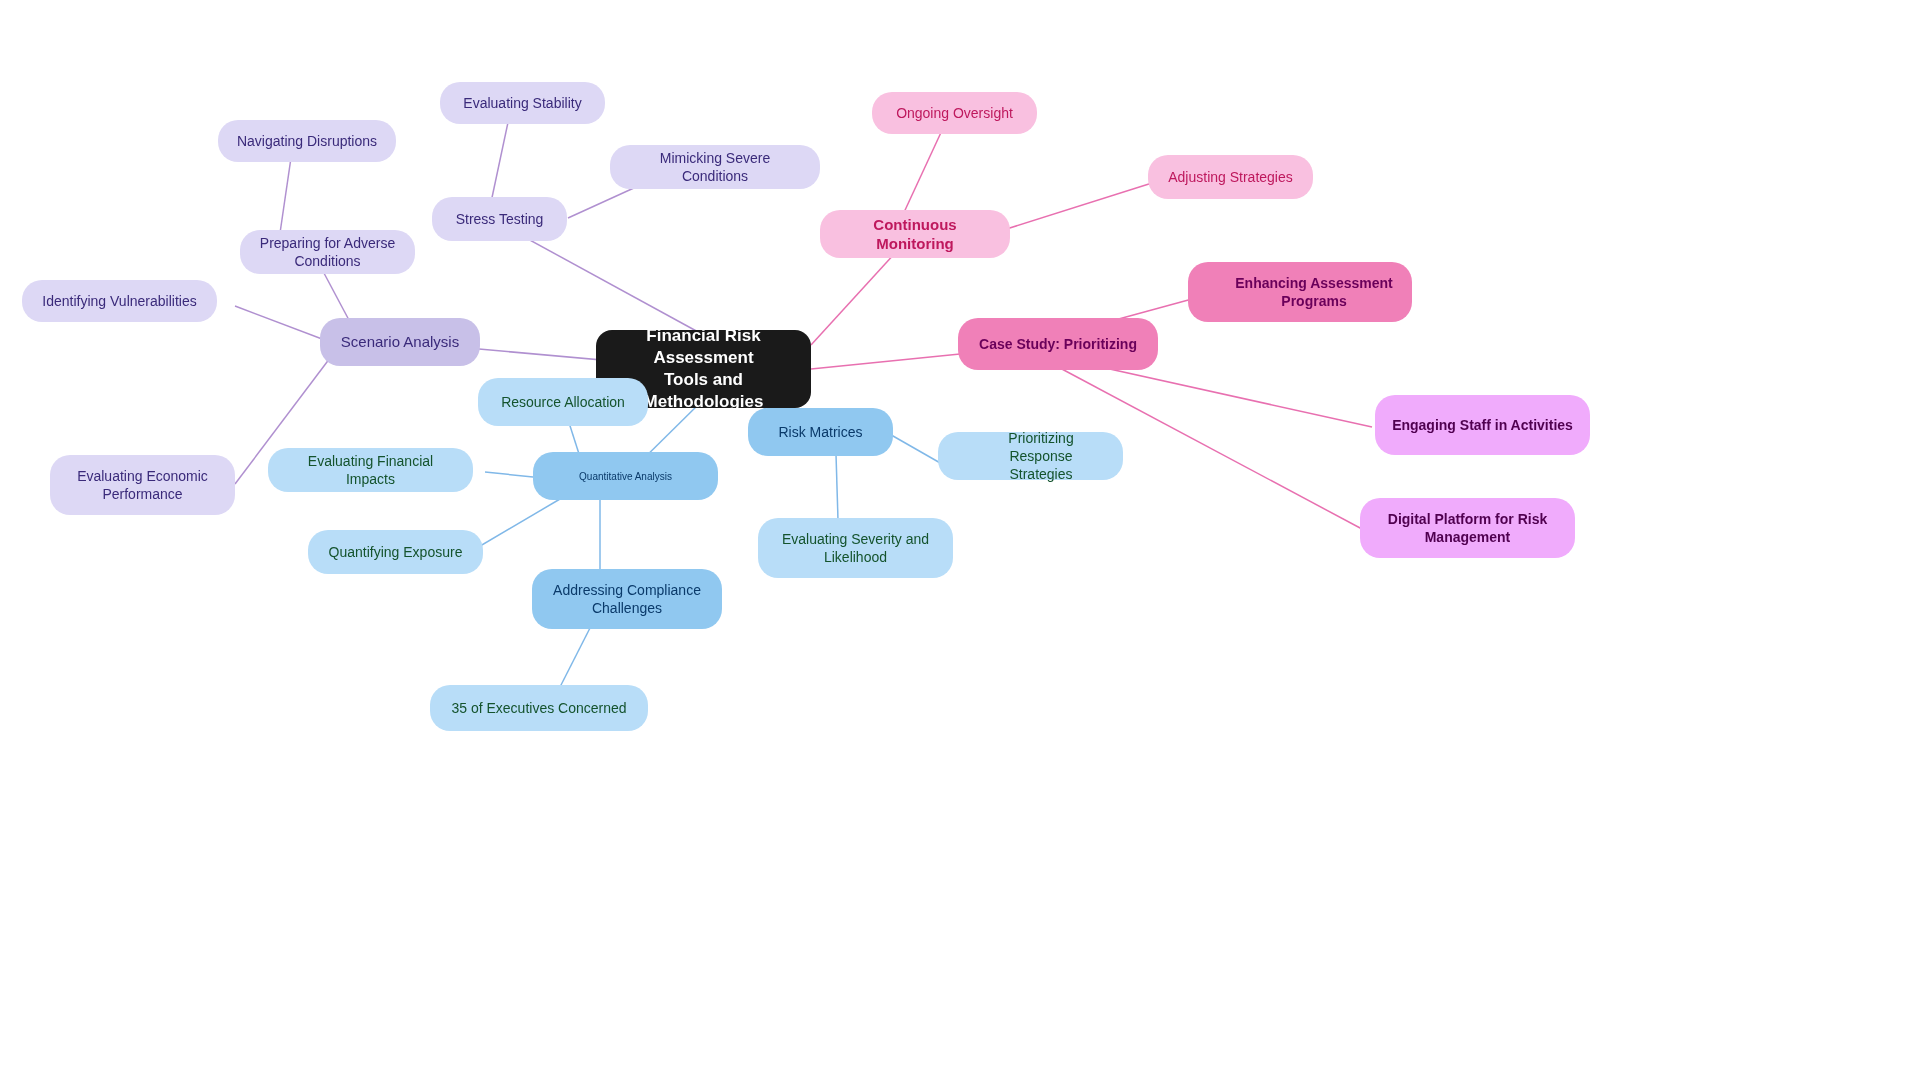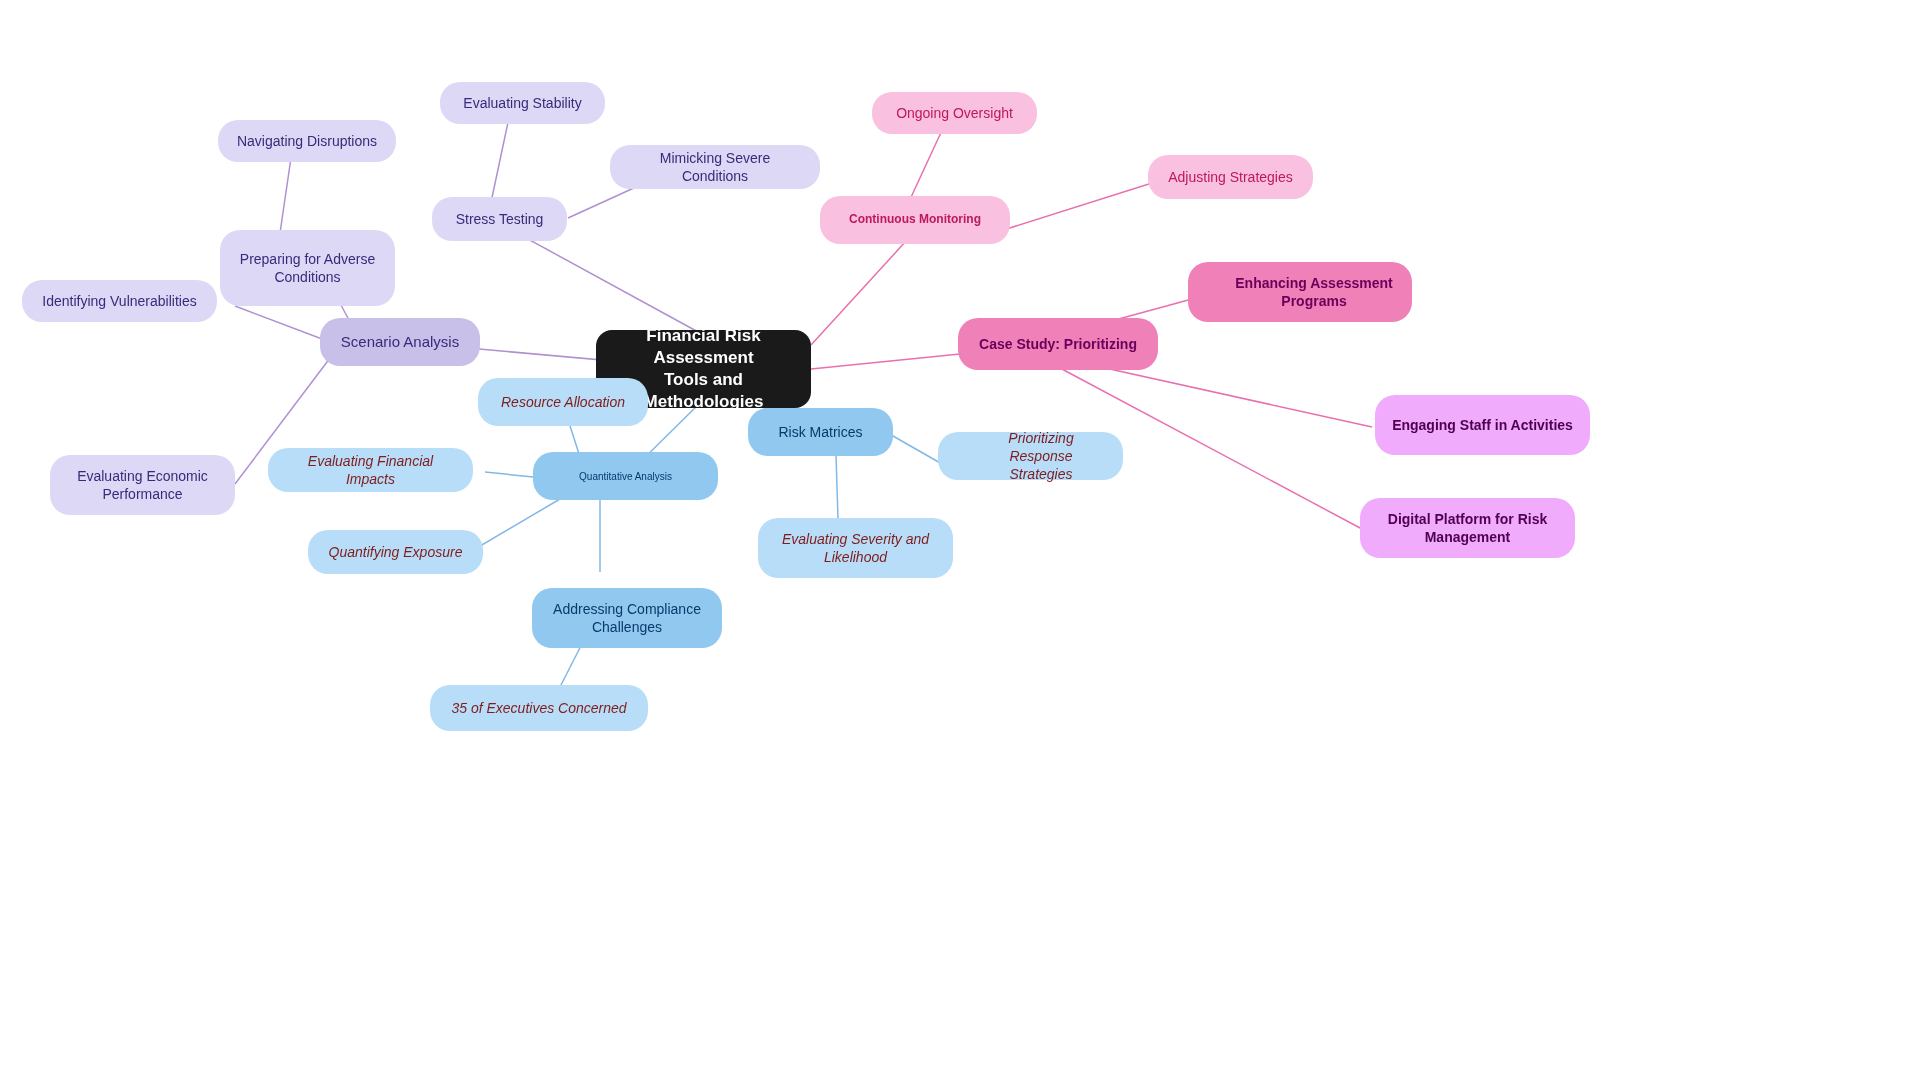--- a/index.html
+++ b/index.html
@@ -62,22 +62,21 @@
       color: #6a005a;
       font-weight: 600;
     }
     .node-pink-dark {
       background: #f0abfc;
       color: #500050;
       font-weight: 600;
     }
     .node-blue {
       background: #b8ddf8;
-      color: #7f1d1d;
-      font-style: italic;
+      color: #14532d;
     }
     .node-blue-med {
       background: #90c8f0;
       color: #0a3a6a;
     }
   </style>
 </head>
 <body>
 
 <div id="mind-map-container">
@@ -130,37 +129,37 @@
     <line x1="886" y1="432" x2="942" y2="464" stroke="#80b8e8" stroke-width="1.5"></line>
 
     <line x1="836" y1="454" x2="838" y2="520" stroke="#80b8e8" stroke-width="1.5"></line>
   </svg>
 
   <div class="node node-center" style="left: 596px; top: 330px; width: 215px; height: 78px; white-space: pre-line; font-size: 17px;">Financial Risk Assessment
 Tools and Methodologies</div>
 
   <div class="node node-purple" style="left: 320px; top: 318px; width: 160px; height: 48px; font-size: 15px; text-align: right;">Scenario Analysis</div>
 
-  <div class="node node-lavender" style="left: 220px; top: 230px; width: 175px; height: 76px; white-space: pre-line; text-align: center;">Preparing for Adverse
+  <div class="node node-lavender" style="left: 240px; top: 230px; width: 175px; height: 44px; white-space: pre-line; text-align: center;">Preparing for Adverse
 Conditions</div>
 
   <div class="node node-lavender" style="left: 218px; top: 120px; width: 178px; height: 42px;">Navigating Disruptions</div>
 
   <div class="node node-lavender" style="left: 22px; top: 280px; width: 195px; height: 42px;">Identifying Vulnerabilities</div>
 
   <div class="node node-lavender" style="left: 50px; top: 455px; width: 185px; height: 60px; white-space: pre-line;">Evaluating Economic
 Performance</div>
 
   <div class="node node-lavender" style="left: 432px; top: 197px; width: 135px; height: 44px;">Stress Testing</div>
 
   <div class="node node-lavender" style="left: 440px; top: 82px; width: 165px; height: 42px;">Evaluating Stability</div>
 
   <div class="node node-lavender" style="left: 610px; top: 145px; width: 210px; height: 44px;">Mimicking Severe Conditions</div>
 
-  <div class="node node-pink-light" style="left: 820px; top: 196px; width: 190px; height: 48px; font-size: 12px; font-weight: 600;">Continuous Monitoring</div>
+  <div class="node node-pink-light" style="left: 820px; top: 210px; width: 190px; height: 48px; font-size: 15px; font-weight: 600;">Continuous Monitoring</div>
 
   <div class="node node-pink-light" style="left: 872px; top: 92px; width: 165px; height: 42px;">Ongoing Oversight</div>
 
   <div class="node node-pink-light" style="left: 1148px; top: 155px; width: 165px; height: 44px;">Adjusting Strategies</div>
 
   <div class="node node-pink" style="left: 958px; top: 318px; width: 200px; height: 52px; font-size: 14px;">Case Study: Prioritizing</div>
 
   <div class="node node-pink" style="left: 1188px; top: 262px; width: 224px; height: 60px; white-space: pre-line; padding-left: 44px;">Enhancing Assessment
 Programs</div>
 
@@ -178,18 +177,18 @@
   <div class="node node-blue" style="left: 308px; top: 530px; width: 175px; height: 44px;">Quantifying Exposure</div>
 
   <div class="node node-blue-med" style="left: 748px; top: 408px; width: 145px; height: 48px;">Risk Matrices</div>
 
   <div class="node node-blue" style="left: 938px; top: 432px; width: 185px; height: 48px; white-space: pre-line; padding-left: 37px;">Prioritizing Response
 Strategies</div>
 
   <div class="node node-blue" style="left: 758px; top: 518px; width: 195px; height: 60px; white-space: pre-line;">Evaluating Severity and
 Likelihood</div>
 
-  <div class="node node-blue-med" style="left: 532px; top: 588px; width: 190px; height: 60px; white-space: pre-line;">Addressing Compliance
+  <div class="node node-blue-med" style="left: 532px; top: 569px; width: 190px; height: 60px; white-space: pre-line;">Addressing Compliance
 Challenges</div>
 
   <div class="node node-blue" style="left: 430px; top: 685px; width: 218px; height: 46px;">35 of Executives Concerned</div>
 
 </div>
 
 </body></html>

